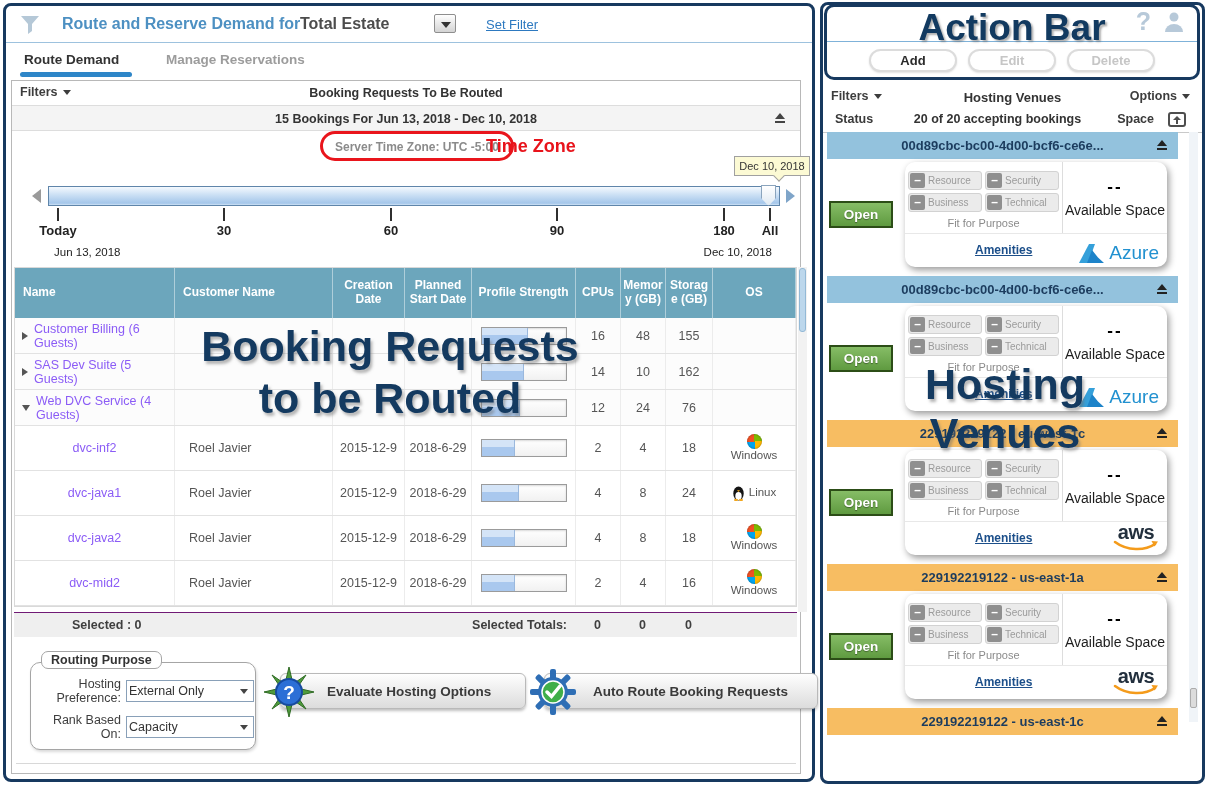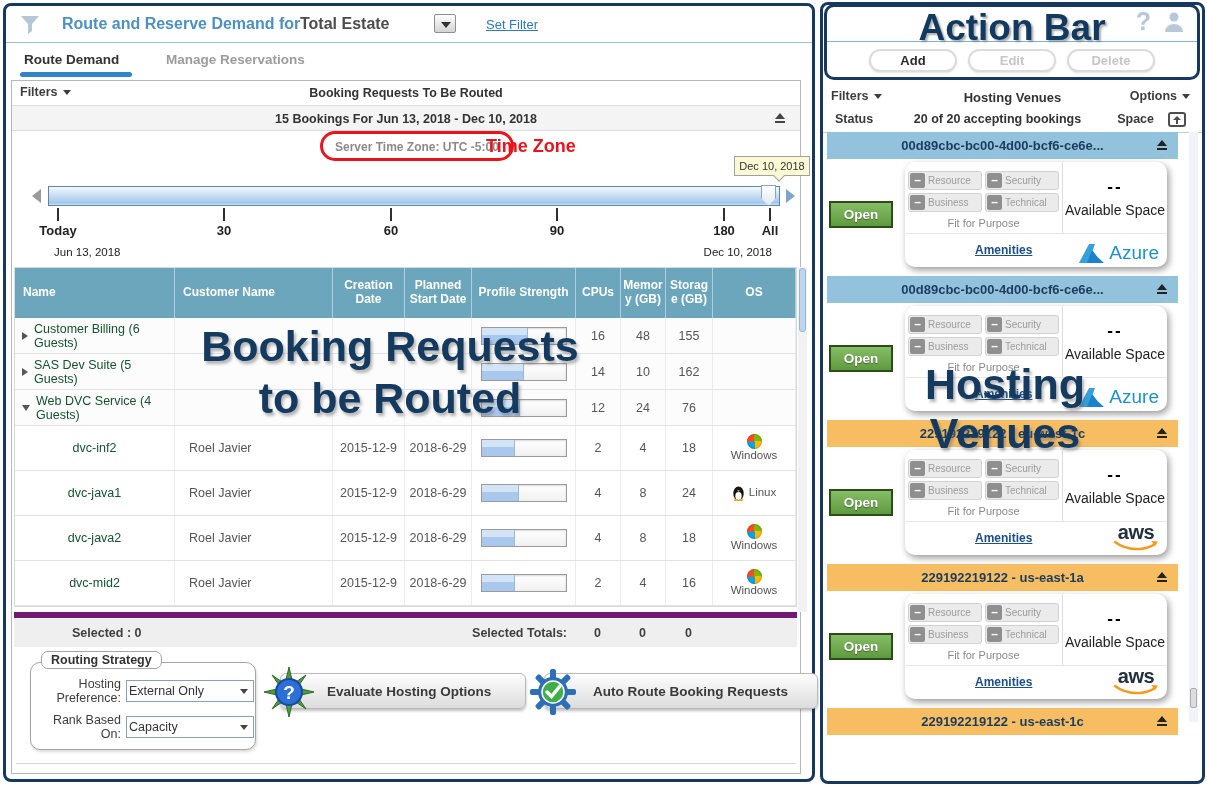--- a/index.html
+++ b/index.html
@@ -69,38 +69,38 @@
   .t-head { height:50px; background:#6ca6bc; }
   .h-cell { color:#fff; font-weight:bold; font-size:12px; display:flex; align-items:center; justify-content:center;
     text-align:center; border-right:1px solid rgba(255,255,255,.45); line-height:1.15; padding:0 2px;
     overflow:hidden; word-break:break-word; cursor:pointer; }
   .h-cell.left { justify-content:flex-start; padding-left:8px; text-align:left; }
   .t-row { border-bottom:1px solid #e2e2e2; cursor:pointer; }
   .t-row.group { height:36px; background:#fcfcfc; }
   .t-row.guest { height:45px; background:#fff; }
   .t-cell { display:flex; align-items:center; justify-content:center; font-size:12.5px; color:#555;
     border-right:1px solid #ececec; overflow:hidden; }
-  .c-name { justify-content:flex-start; padding-left:7px; gap:6px; color:#14532d; }
+  .c-name { justify-content:flex-start; padding-left:7px; gap:6px; color:#8b5cf6; }
   .c-name.guest-name { justify-content:center; padding-left:0; }
   .t-cell.left { justify-content:flex-start; padding-left:14px; }
   .tri-right { width:0; height:0; border-left:6px solid #555; border-top:4px solid transparent; border-bottom:4px solid transparent; }
   .tri-down  { width:0; height:0; border-top:6px solid #555; border-left:4px solid transparent; border-right:4px solid transparent; }
   .bar { width:86px; height:18px; border:1px solid #9b9b9b; background:linear-gradient(#fff,#f1f1f1);
     box-shadow:inset 0 1px 2px rgba(0,0,0,.15); }
   .fill { height:100%; background:linear-gradient(180deg,#d4e4f7 0 45%,#a9c8ee 45% 100%); border-right:1px solid #9ab8dd; }
   .c-os { flex-direction:column; font-size:11.5px; color:#555; line-height:1.2; }
   .c-os.os-lin { flex-direction:row; gap:4px; }
   .win-orb { width:15px; height:15px; border-radius:50%;
     background:conic-gradient(#7fba00 0 25%, #ffb900 0 50%, #00a4ef 0 75%, #f25022 0 100%);
     box-shadow:inset 0 0 2px rgba(0,0,0,.45); }
   .t-scroll { position:absolute; left:786px; top:186px; width:9px; height:345px; background:#f2f2f2; cursor:pointer; }
   .t-scroll .thumb { position:absolute; top:1px; left:1px; width:7px; height:64px; background:#bcd7ec;
     border:1px solid #93b9d6; border-radius:3px; }
-  .t-foot { position:absolute; left:2px; top:531px; width:783px; height:35px; background:#efefef;
-    border-top:6px solid #701a75; align-items:center; }
+  .t-foot { position:absolute; left:2px; top:531px; width:783px; height:25px; background:#efefef;
+    border-top:1px solid #701a75; align-items:center; }
   .f-sel { grid-column:1/3; padding-left:58px; font-weight:bold; font-size:12.5px; color:#3f3f3f; }
   .f-lab { grid-column:5; text-align:right; font-weight:bold; font-size:12.5px; color:#3f3f3f; padding-right:8px; }
   .f-v { text-align:center; font-weight:bold; font-size:12.5px; color:#3f3f3f; }
   .f-v1{grid-column:6;} .f-v2{grid-column:7;} .f-v3{grid-column:8;}
 
   .strategy { position:absolute; left:18px; top:581px; width:226px; height:88px; border:1px solid #a5a5a5;
     border-radius:10px; background:#fff; box-shadow:1px 2px 3px rgba(0,0,0,.15); }
   .legend { position:absolute; left:10px; top:-12px; padding:1px 9px; background:#fff; border:1px solid #a5a5a5;
     border-radius:7px; font-size:12.5px; font-weight:bold; color:#333; }
   .f-row { position:absolute; left:0; display:flex; align-items:center; }
@@ -407,21 +407,21 @@
 
       <div class="t-foot t-grid">
         <div class="f-sel">Selected : 0</div>
         <div class="f-lab">Selected Totals:</div>
         <div class="f-v f-v1">0</div>
         <div class="f-v f-v2">0</div>
         <div class="f-v f-v3">0</div>
       </div>
 
       <div class="strategy">
-        <div class="legend">Routing Strategy</div>
+        <div class="legend">Routing Purpose</div>
         <div class="f-row r1">
           <label>Hosting Preference:</label>
           <div class="select">
             <span>External Only</span>
               <i class="sel-caret"></i>
           </div>
         </div>
         <div class="f-row r2">
           <label>Rank Based On:</label>
           <div class="select">

